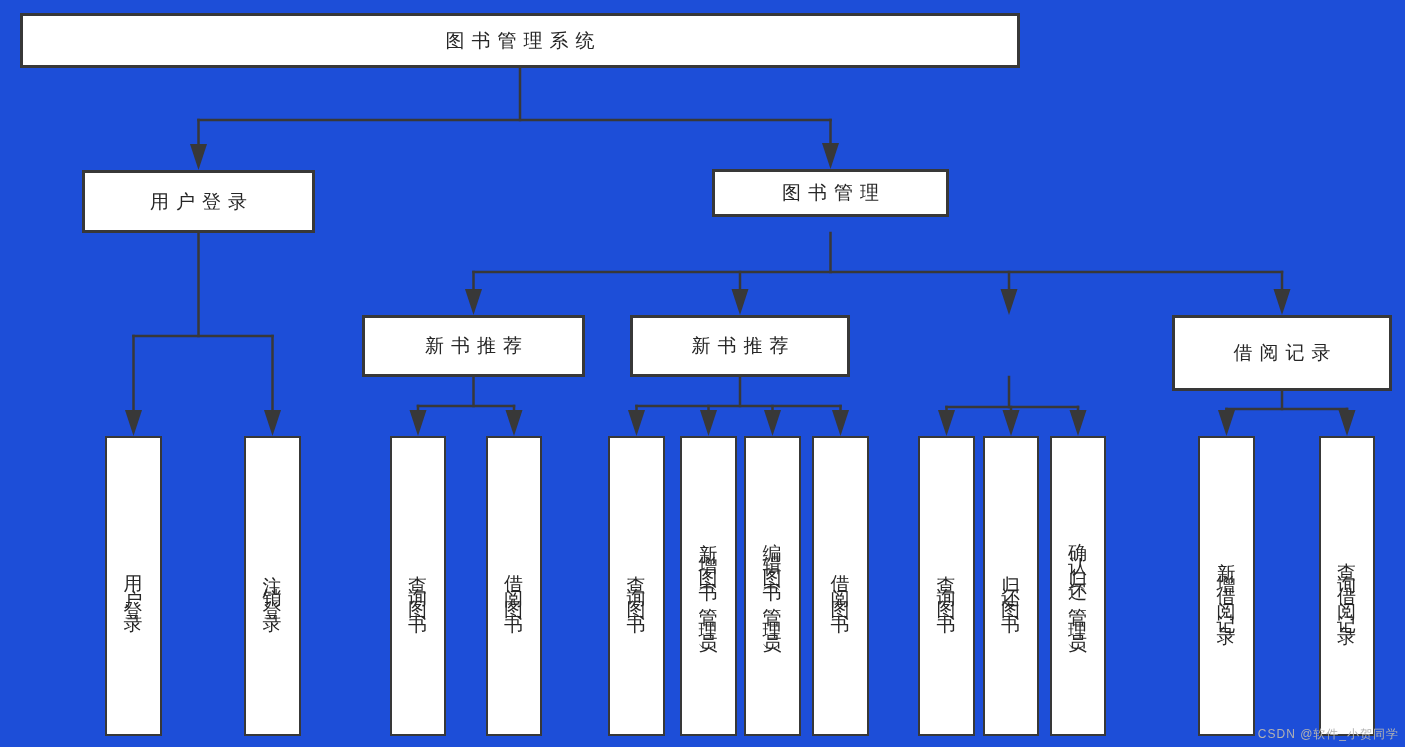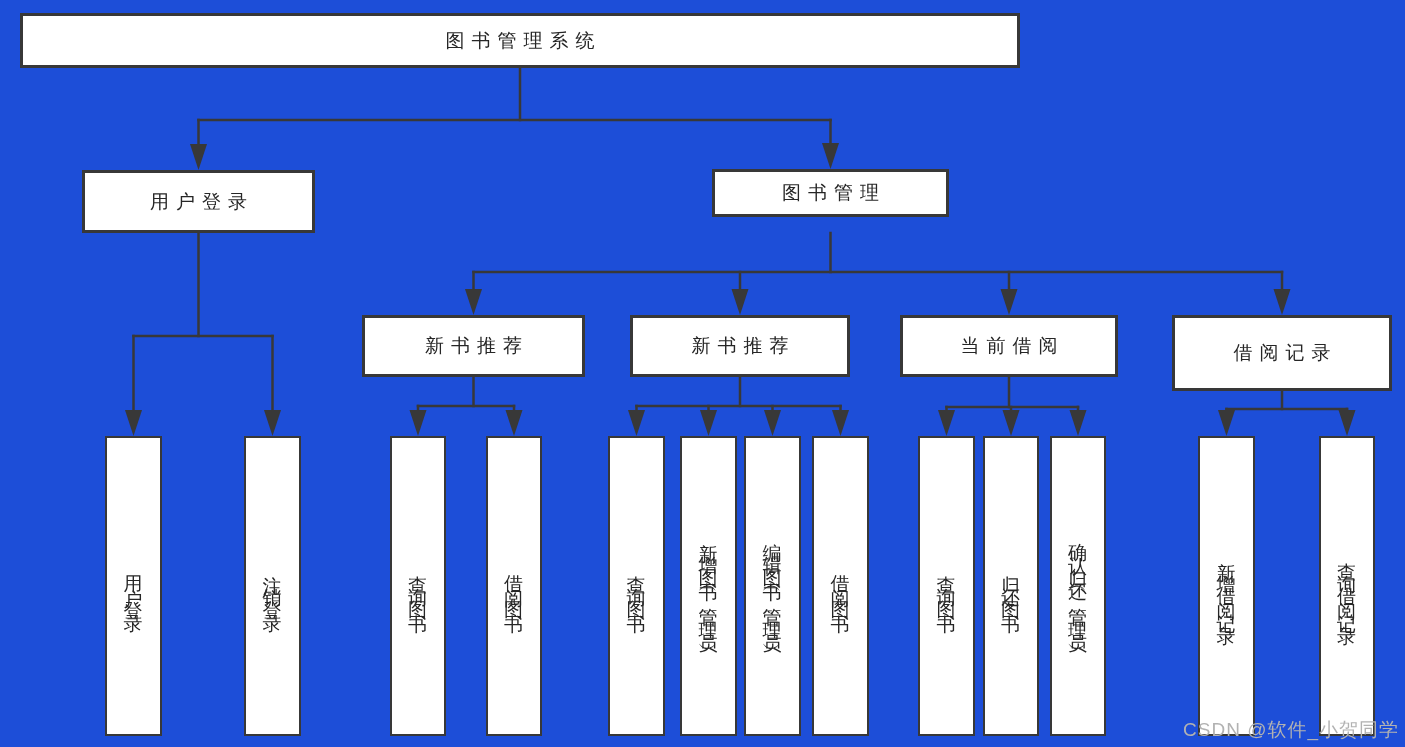--- a/index.html
+++ b/index.html
@@ -41,21 +41,21 @@
     text-orientation:mixed;
     font-size:19px;
     line-height:1;
     letter-spacing:13px;
     color:#262626;
     white-space:nowrap;
   }
   .watermark{
     position:absolute;
     right:6px;bottom:4px;
-    font-size:19px;
+    font-size:12px;
     letter-spacing:1px;
     color:#b2b2b2;
     z-index:3;
     white-space:nowrap;
   }
 </style>
 </head>
 <body>
 
 <div id="stage">
@@ -125,23 +125,20 @@
   <div class="node" style="left:712px;top:169px;width:237px;height:48px;">
     <span class="lbl">图书管理</span>
   </div>
 
   <div class="node" style="left:362px;top:315px;width:223px;height:62px;">
     <span class="lbl">新书推荐</span>
   </div>
   <div class="node" style="left:630px;top:315px;width:220px;height:62px;">
     <span class="lbl">新书推荐</span>
   </div>
-  <div class="node" style="left:900px;top:315px;width:218px;height:62px;">
-    <span class="lbl">当前借阅</span>
-  </div>
   <div class="node" style="left:1172px;top:315px;width:220px;height:76px;">
     <span class="lbl">借阅记录</span>
   </div>
 
   <div class="leaf" style="left:105px;width:57px;">
     <span class="vlbl">用户登录</span>
   </div>
   <div class="leaf" style="left:244px;width:57px;">
     <span class="vlbl">注销登录</span>
   </div>

